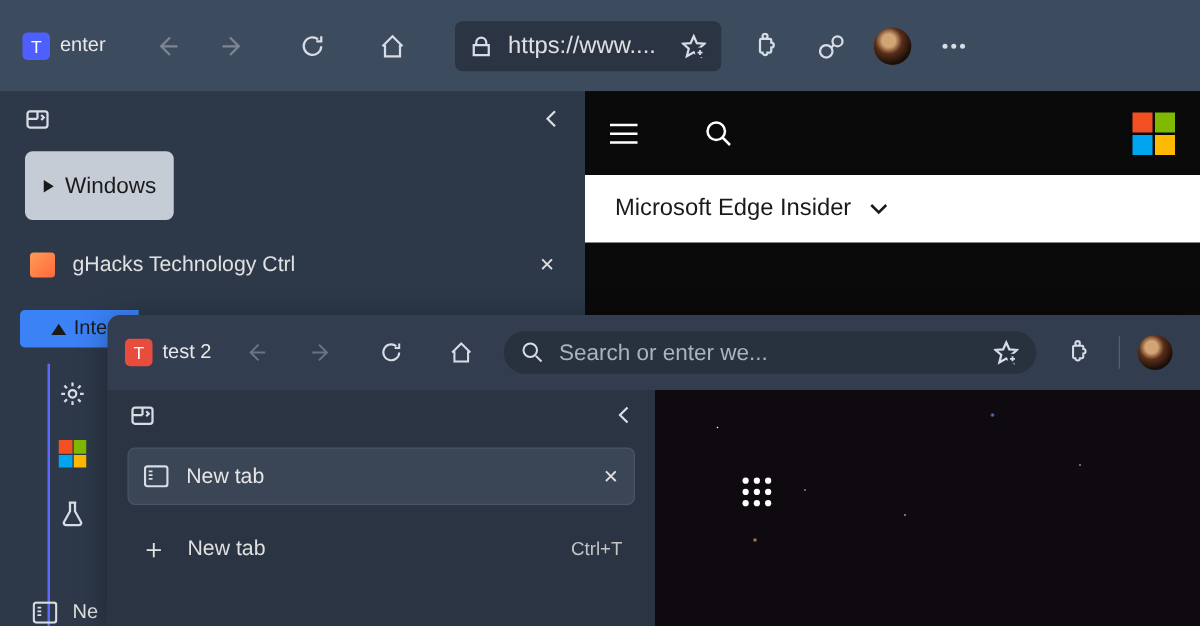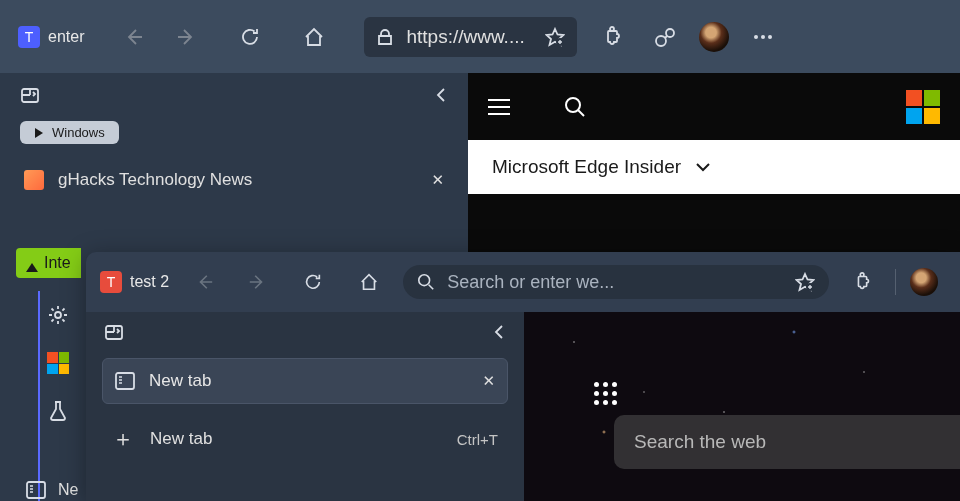--- a/index.html
+++ b/index.html
@@ -12,27 +12,27 @@
 .badge-t { width: 22px; height: 22px; background: #4d5fff; color: #fff; border-radius: 4px; display: flex; align-items: center; justify-content: center; font-size: 14px; font-weight: 500; }
 .badge-label { color: #e8e8e8; font-size: 16px; }
 .nav-icon { width: 44px; height: 44px; display: flex; align-items: center; justify-content: center; cursor: pointer; margin: 0 4px; }
 .addr-box { display: flex; align-items: center; background: #2a3442; border-radius: 6px; padding: 6px 12px; height: 40px; margin: 0 0; gap: 12px; }
 .addr-text { color: #e0e0e0; font-size: 19px; white-space: nowrap; }
 .avatar { width: 30px; height: 30px; border-radius: 50%; background: radial-gradient(circle at 40% 35%, #d4a574 20%, #5a2e1a 40%, #1a0f08 70%); margin: 0 8px; }
 
 .win1-body { display: flex; height: calc(100% - 73px); }
 .sidebar1 { width: 468px; background: #2d3949; padding: 12px 16px; position: relative; }
 .sb-top { display: flex; align-items: center; justify-content: space-between; margin-bottom: 16px; padding: 0 4px; }
-.tab-chip { display: inline-flex; align-items: center; gap: 8px; background: #c5ccd6; color: #1a1a1a; padding: 4px 14px; border-radius: 6px; font-size: 13px; margin-bottom: 16px; margin-left: 4px; }
+.tab-chip { display: inline-flex; align-items: center; gap: 8px; background: #c5ccd6; color: #1a1a1a; padding: 17px 14px; border-radius: 6px; font-size: 18px; margin-bottom: 16px; margin-left: 4px; }
 .tab-row { display: flex; align-items: center; gap: 14px; padding: 10px 8px; color: #e0e0e0; font-size: 17px; }
 .favicon-g { width: 20px; height: 20px; background: linear-gradient(135deg,#ff9a56,#ff6a3d); border-radius: 3px; }
 .tab-row .spacer { flex: 1; }
 .close-x { color: #e0e0e0; font-size: 15px; }
 
-.sel-box { position: absolute; left: 16px; top: 175px; background: #84cc16; padding: 6px 10px; border-radius: 4px 0 0 4px; display: flex; align-items: flex-end; gap: 6px; color: #1a1a1a; font-size: 16px; }
+.sel-box { position: absolute; left: 16px; top: 175px; background: #3b82f6; padding: 6px 25px; border-radius: 4px 0 0 4px; display: flex; align-items: center; gap: 6px; color: #1a1a1a; font-size: 16px; }
 
 .sb-lower { position: absolute; left: 46px; top: 230px; display: flex; flex-direction: column; gap: 24px; }
 .sb-icon { width: 24px; height: 24px; display: flex; align-items: center; justify-content: center; }
 .ms-logo-sm { width: 22px; height: 22px; display: grid; grid-template-columns: 1fr 1fr; grid-template-rows: 1fr 1fr; gap: 1px; }
 .msq { width: 100%; height: 100%; }
 
 .sb-bottom { position: absolute; left: 16px; bottom: -8px; display: flex; align-items: center; gap: 12px; color: #e0e0e0; font-size: 16px; padding: 10px; }
 
 .content1 { flex: 1; background: #0a0a0a; }
 .c1-header { height: 67px; background: #0a0a0a; display: flex; align-items: center; padding: 0 20px; gap: 24px; }
@@ -142,21 +142,21 @@
           </svg>
       </div>
       <div class="tab-chip">
         <svg width="10" height="12" viewBox="0 0 10 12">
             <path d="M1 1 L9 6 L1 11 Z" fill="#1a1a1a"></path>
           </svg>
         <span>Windows</span>
       </div>
       <div class="tab-row">
         <div class="favicon-g"></div>
-        <span>gHacks Technology News</span>
+        <span>gHacks Technology Ctrl</span>
         <span class="spacer"></span>
         <span class="close-x">✕</span>
       </div>
 
       <div class="sel-box">
         <div style="width:0;height:0;border-left:6px solid transparent;border-right:6px solid transparent;border-bottom:9px solid #1a1a1a"></div>
         <span>Inte</span>
       </div>
 
       <div style="position:absolute;left:38px;top:218px;width:2px;height:218px;background:#5a6aff"></div>
@@ -304,18 +304,15 @@
         <div></div>
           <div></div>
           <div></div>
           <div></div>
           <div></div>
           <div></div>
           <div></div>
           <div></div>
           <div></div>
       </div>
-      <div class="c2-search">
-        <span>Search the web</span>
-      </div>
     </div>
   </div>
 </div>
 
 </body></html>

